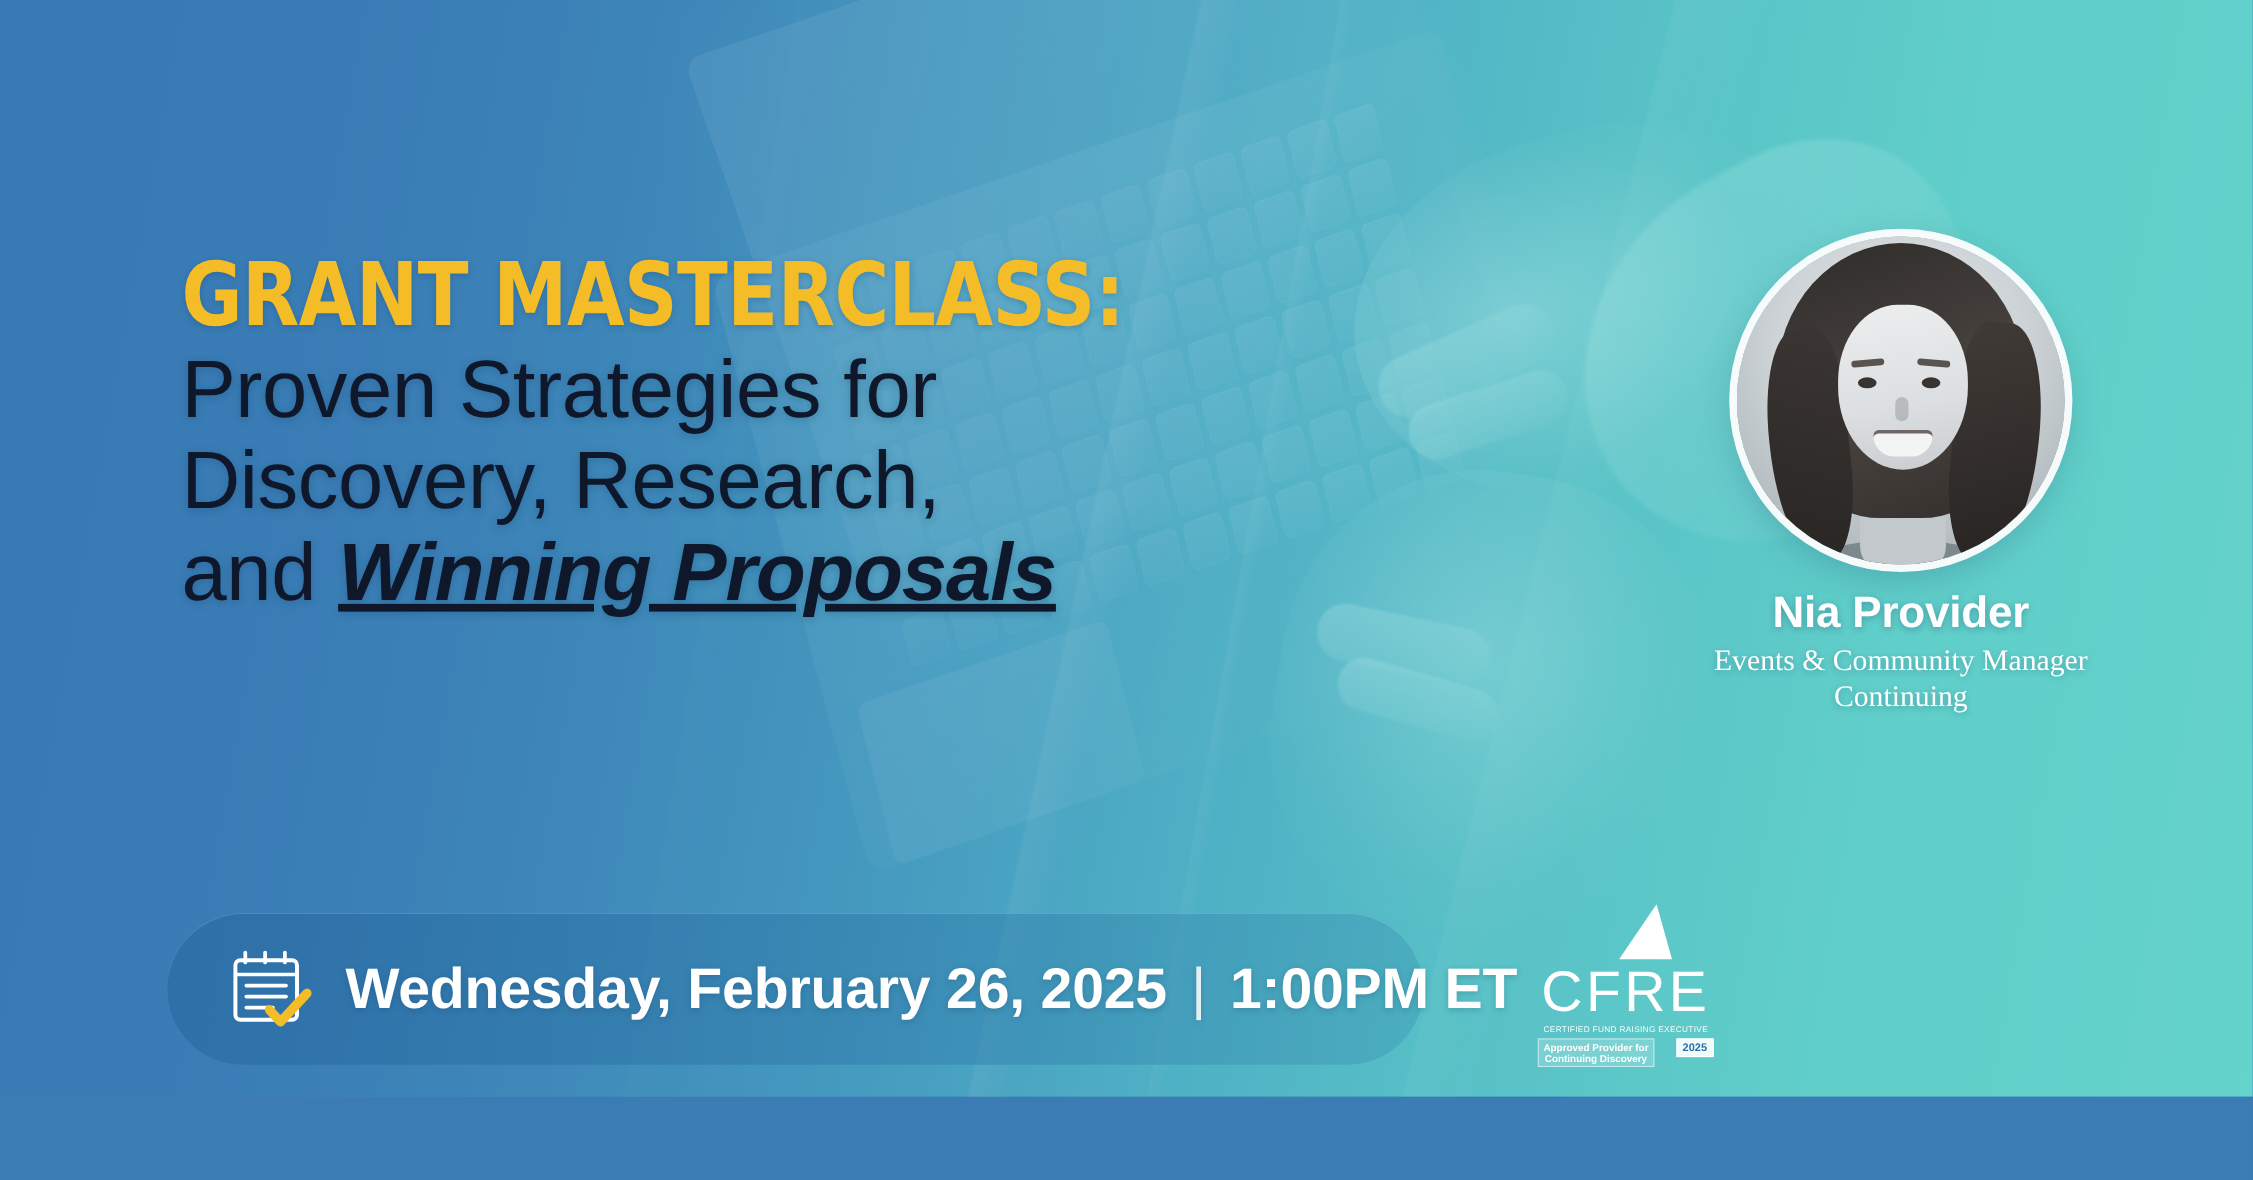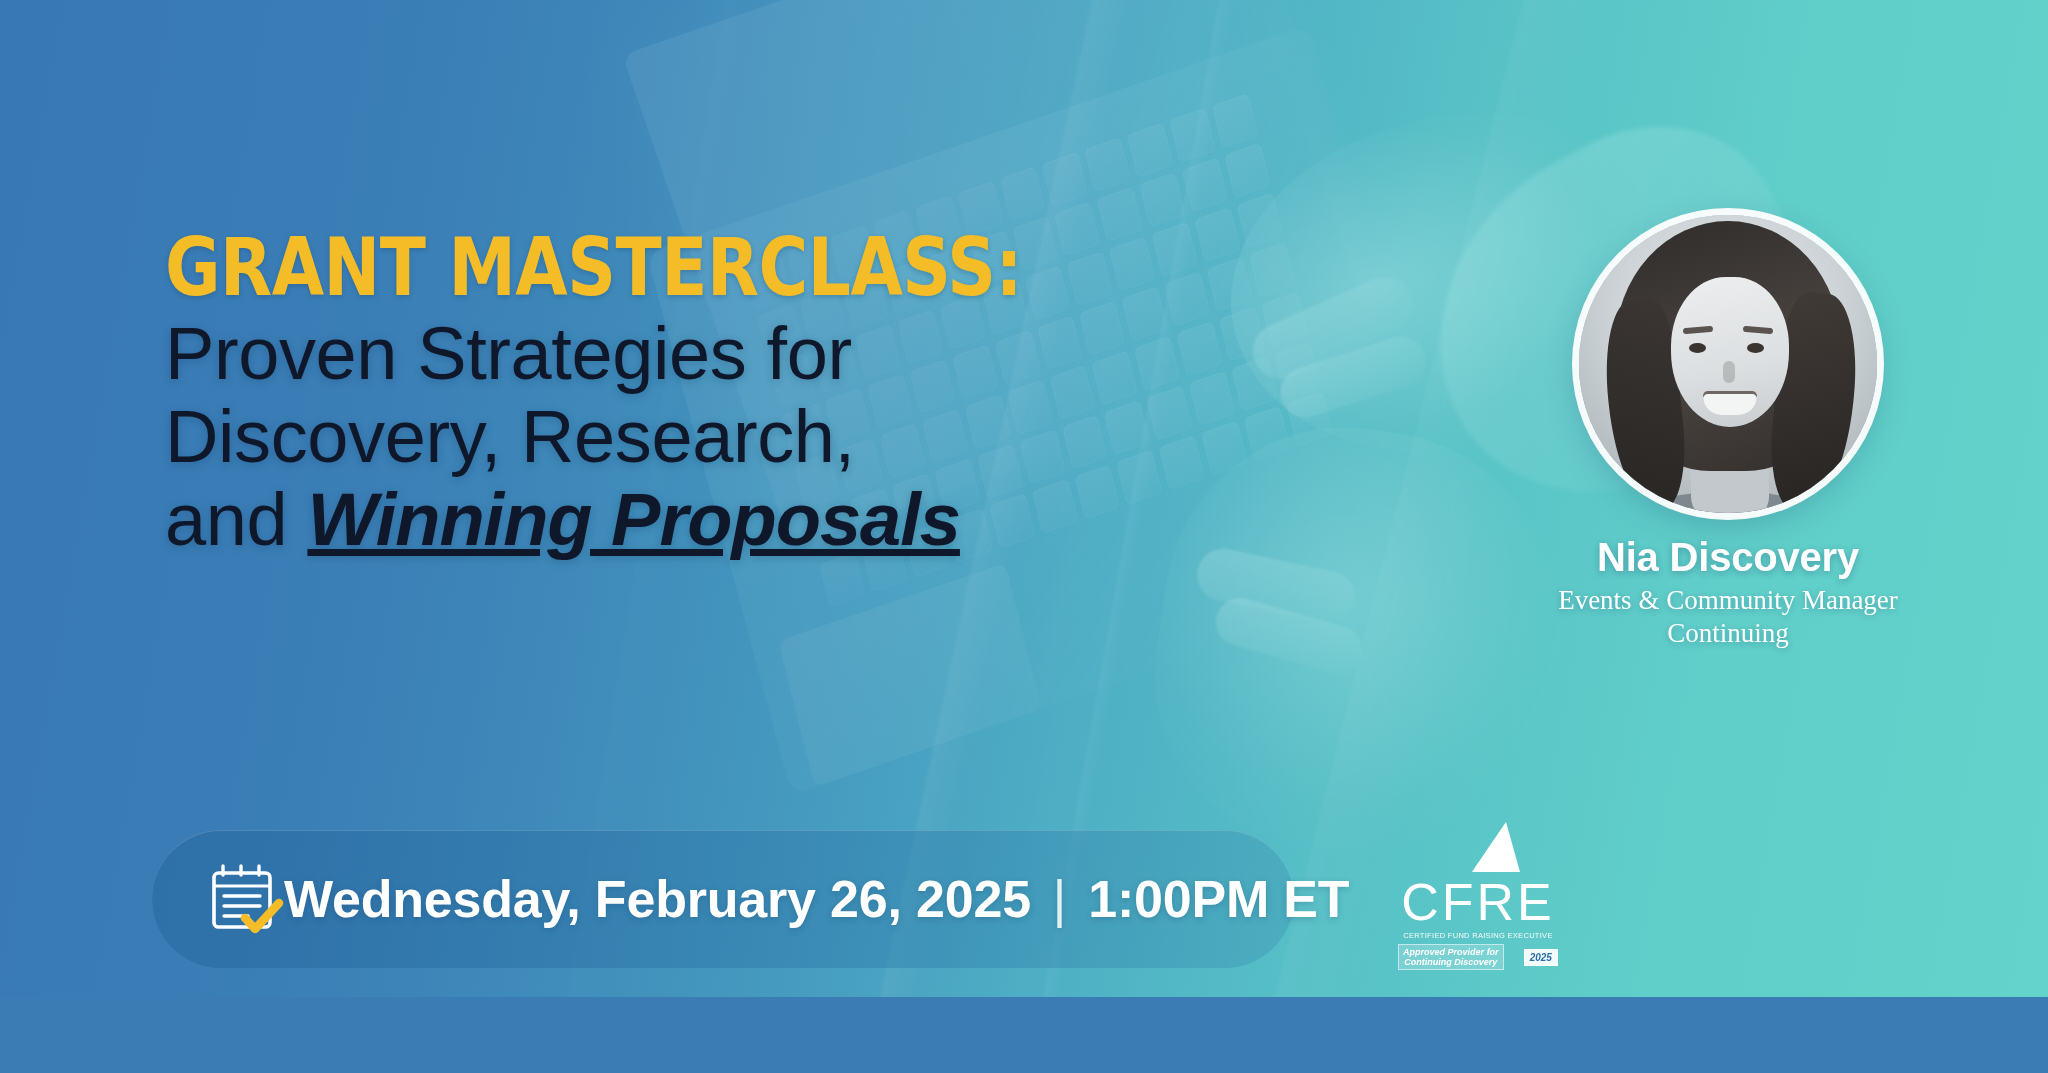--- a/index.html
+++ b/index.html
@@ -168,20 +168,21 @@
   
   .date-pill {
     position:absolute;
     left:152px; top:830px;
     width:1142px; height:138px;
     border-radius:69px;
     background:linear-gradient(100deg, rgba(39,104,160,.62), rgba(48,124,172,.50) 60%, rgba(60,150,180,.40));
     box-shadow:inset 0 1px 0 rgba(255,255,255,.16);
     display:flex; align-items:center;
     padding-left:58px;
+    gap:30px;
   }
   .cal-icon { position:relative; width:74px; height:72px; flex:0 0 auto; }
   .cal-icon svg { display:block; }
   .date-text {
     color:#fff;
     font-size:52px;
     font-weight:700;
     letter-spacing:-.2px;
     white-space:nowrap;
     text-shadow:0 2px 6px rgba(18,60,96,.25);
@@ -247,23 +248,22 @@
   .cfre-mark { height:52px; display:flex; justify-content:center; align-items:flex-end; }
   .cfre-word {
     font-size:52px; font-weight:400; letter-spacing:3px; line-height:1;
     margin-top:2px;
   }
   .cfre-tag {
     font-size:7.5px; letter-spacing:.3px; margin-top:3px; opacity:.95; white-space:nowrap;
   }
   .cfre-badge {
     margin-top:4px;
-    display:flex; align-items:center; justify-content:center;
+    display:flex; align-items:flex-start; justify-content:center;
     gap:3px;
-    font-style:italic;
   }
   .cfre-badge .bx {
     background:rgba(255,255,255,.20);
     border:1px solid rgba(255,255,255,.55);
     font-size:9px; font-weight:700; line-height:1.12;
     padding:2px 4px; white-space:nowrap;
   }
   .cfre-badge .yr {
     background:rgba(255,255,255,.92); color:#2a6fa6;
     border:1px solid rgba(255,255,255,.8);
@@ -435,21 +435,21 @@
           <div class="p-hair-r"></div>
           <div class="p-face"></div>
           <div class="p-brow l"></div>
           <div class="p-brow r"></div>
           <div class="p-eye l"></div>
           <div class="p-eye r"></div>
           <div class="p-nose"></div>
           <div class="p-mouth"></div>
         </div>
       </div>
-      <div class="sp-name">Nia Discovery</div>
+      <div class="sp-name">Nia Provider</div>
       <div class="sp-role">Events &amp; Community Manager</div>
       <div class="sp-org">Continuing</div>
     </div>
 
     <div class="cfre">
       <div class="cfre-mark">
         <svg width="92" height="52" viewBox="0 0 92 52" aria-hidden="true">
           <path d="M74 0 L88 50 L40 50 Z" fill="#ffffff"></path>
           <path d="M74 0 L45 46 L40 50 Z" fill="#ffffff" opacity=".55"></path>
         </svg>

